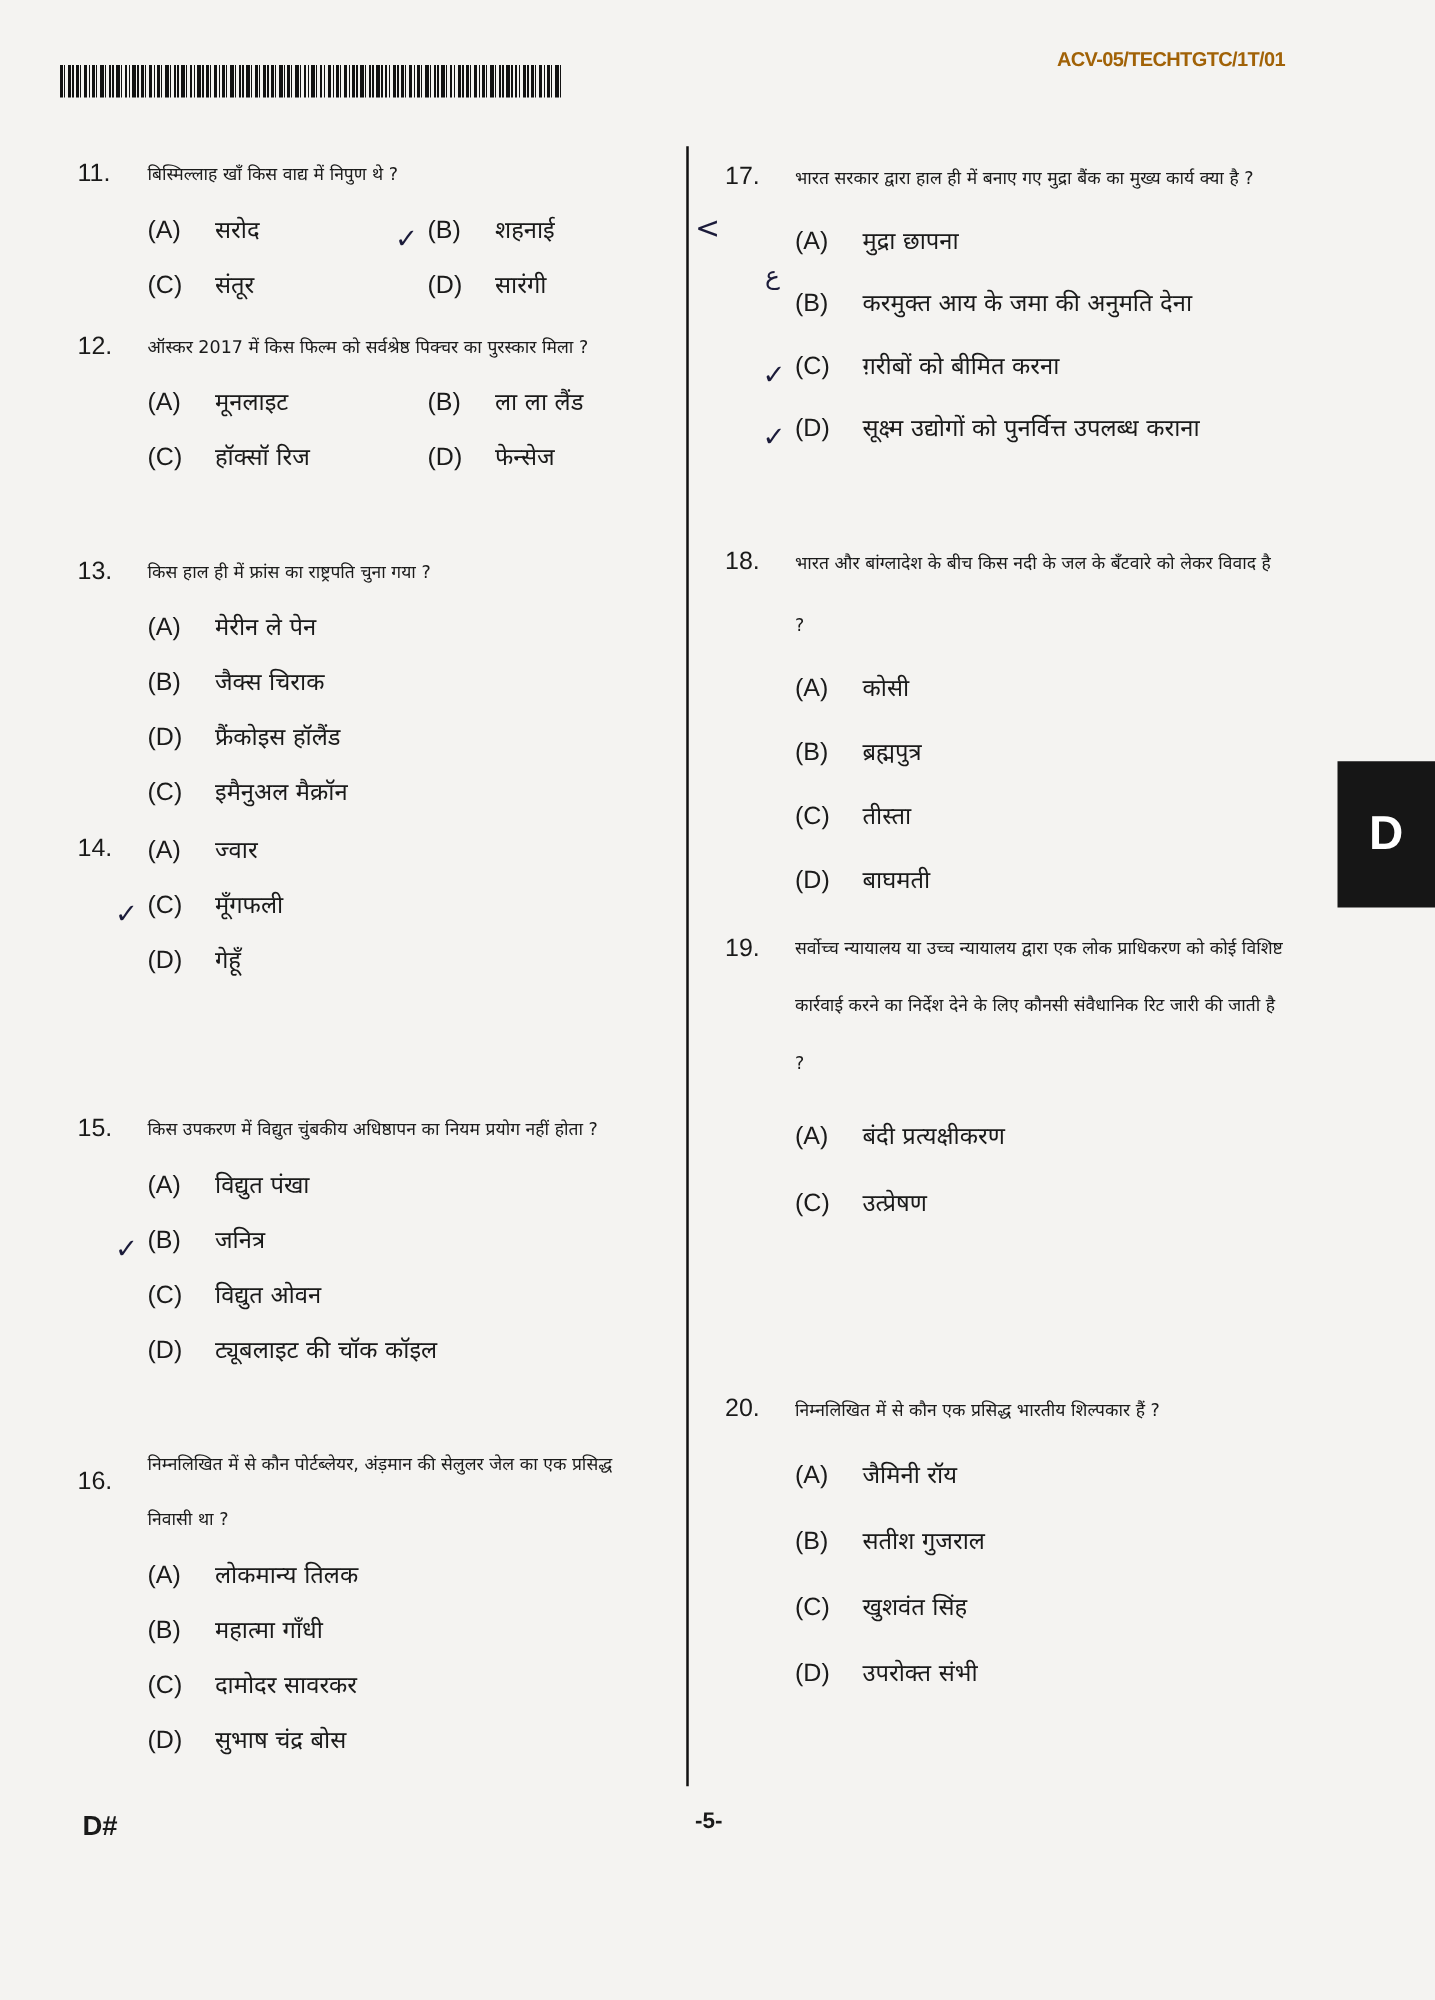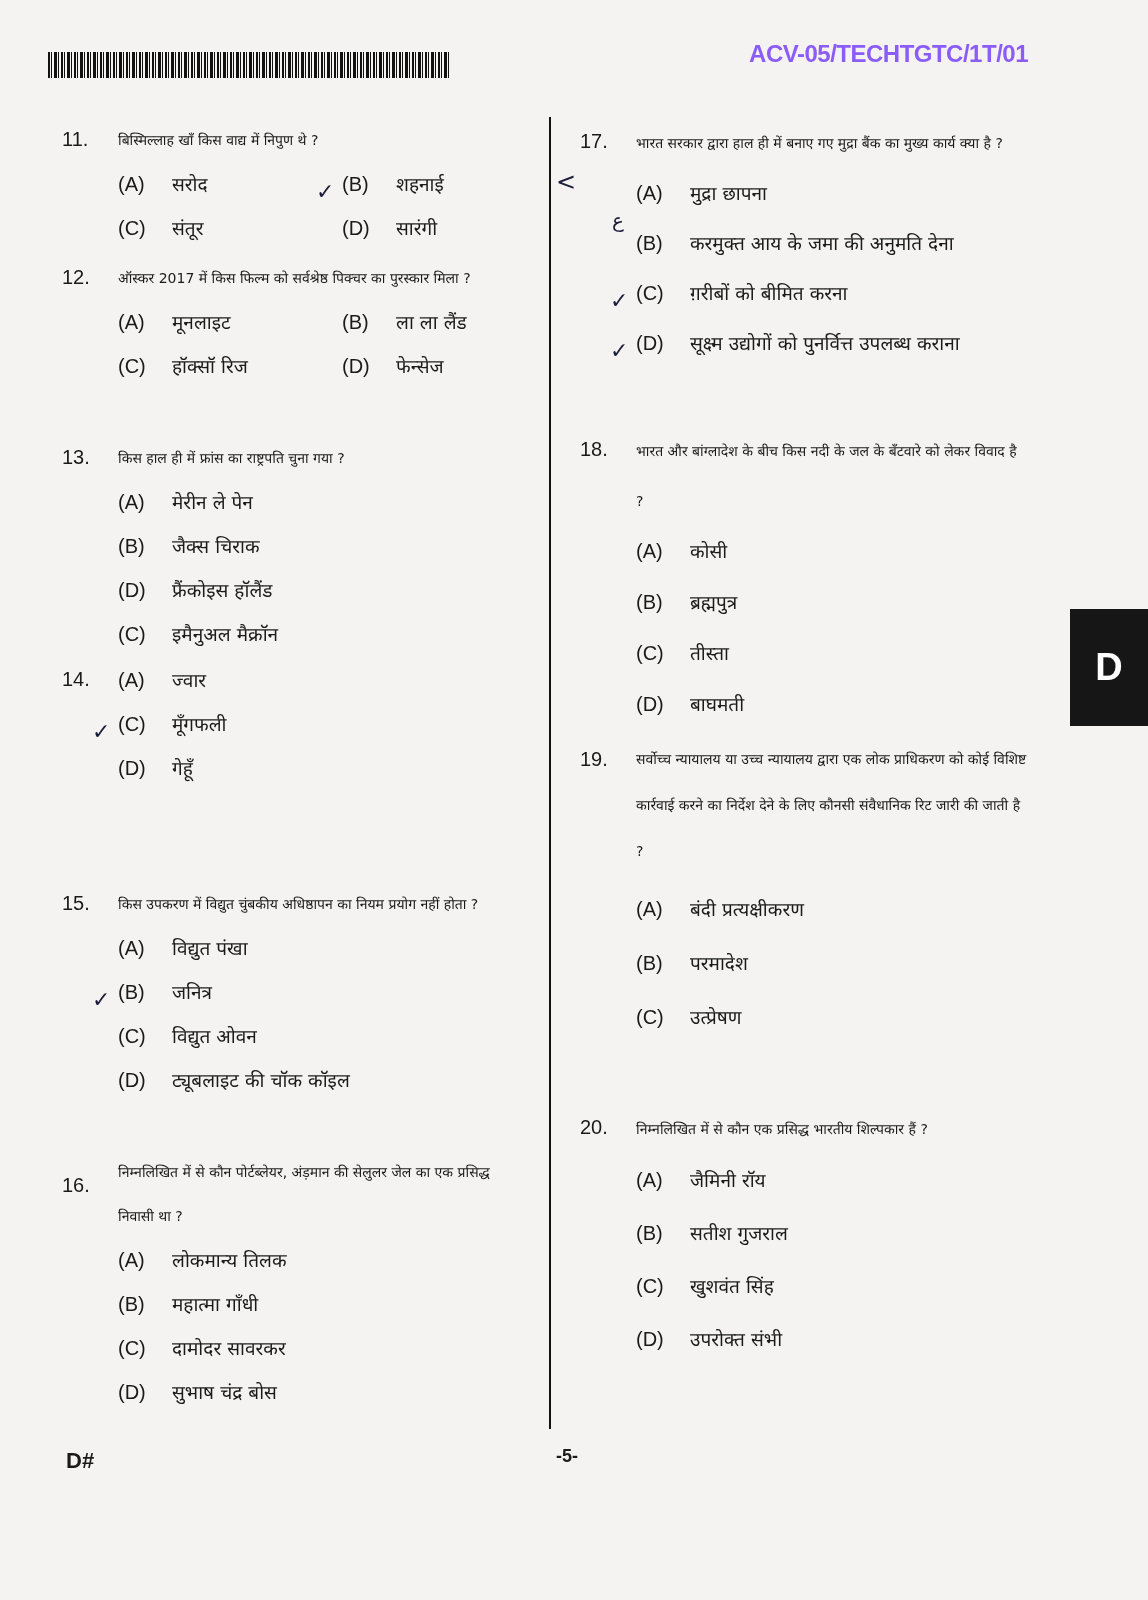--- a/index.html
+++ b/index.html
@@ -11,21 +11,21 @@
   }
   .barcode {
     position:absolute; left:48px; top:52px; width:403px; height:26px;
     background: repeating-linear-gradient(90deg,
       #111 0 2px, #f4f3f1 2px 3px, #111 3px 4px, #f4f3f1 4px 6px,
       #111 6px 9px, #f4f3f1 9px 10px, #111 10px 11px, #f4f3f1 11px 13px);
   }
   .code {
     position:absolute; right:120px; top:40px;
     font-family:"Liberation Sans", sans-serif; font-weight:bold;
-    font-size:24px; letter-spacing:-0.5px; color:#8b5cf6;
+    font-size:16px; letter-spacing:-0.5px; color:#a16207;
   }
   .divider {
     position:absolute; left:549px; top:117px; width:2px; height:1312px; background:#111;
   }
   .col { position:absolute; top:118px; }
   .col.left { left:62px; width:470px; }
   .col.right { left:580px; width:450px; }
   .q { position:absolute; left:0; width:100%; }
   .qnum {
     position:absolute; left:0; top:0;
@@ -155,21 +155,20 @@
       <div class="opt" style="height:51px;line-height:51px"><span class="lbl">(C)</span><span>तीस्ता</span></div>
       <div class="opt" style="height:51px;line-height:51px"><span class="lbl">(D)</span><span>बाघमती</span></div>
     </div>
   </div>
 
   <div class="q" style="top:618px;">
     <div class="qnum" style="top:12px">19.</div>
     <div class="qtext" style="width:392px; line-height:46px">सर्वोच्च न्यायालय या उच्च न्यायालय द्वारा एक लोक प्राधिकरण को कोई विशिष्ट कार्रवाई करने का निर्देश देने के लिए कौनसी संवैधानिक रिट जारी की जाती है ?</div>
     <div class="opts" style="margin-top:8px">
       <div class="opt" style="height:54px;line-height:54px"><span class="lbl">(A)</span><span>बंदी प्रत्यक्षीकरण</span></div>
-      <div class="opt" style="height:54px;line-height:54px"><span class="lbl">(B)</span><span>परमादेश</span></div>
       <div class="opt" style="height:54px;line-height:54px"><span class="lbl">(C)</span><span>उत्प्रेषण</span></div>
     </div>
   </div>
 
   <div class="q" style="top:986px;">
     <div class="qnum" style="top:12px">20.</div>
     <div class="qtext" style="width:380px; line-height:50px">निम्नलिखित में से कौन एक प्रसिद्ध भारतीय शिल्पकार हैं ?</div>
     <div class="opts">
       <div class="opt" style="height:53px;line-height:53px"><span class="lbl">(A)</span><span>जैमिनी रॉय</span></div>
       <div class="opt" style="height:53px;line-height:53px"><span class="lbl">(B)</span><span>सतीश गुजराल</span></div>

